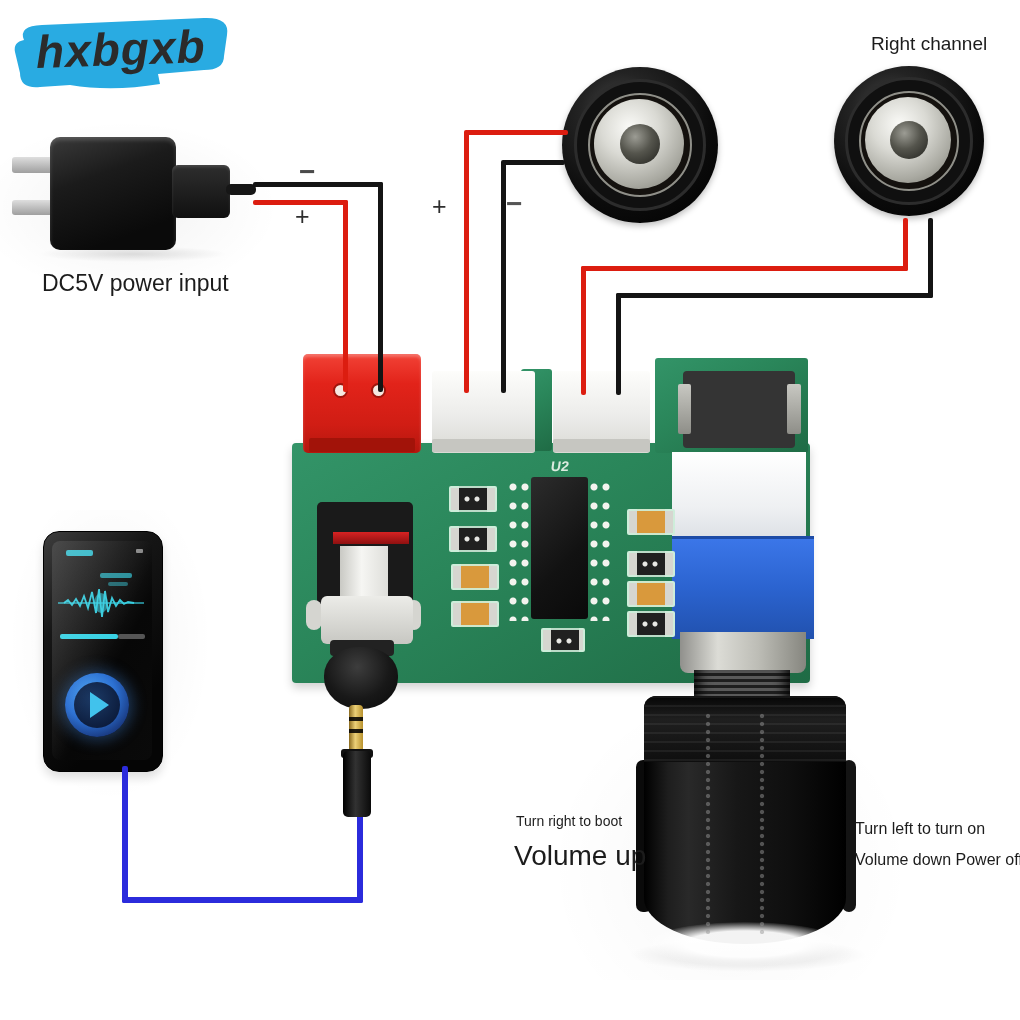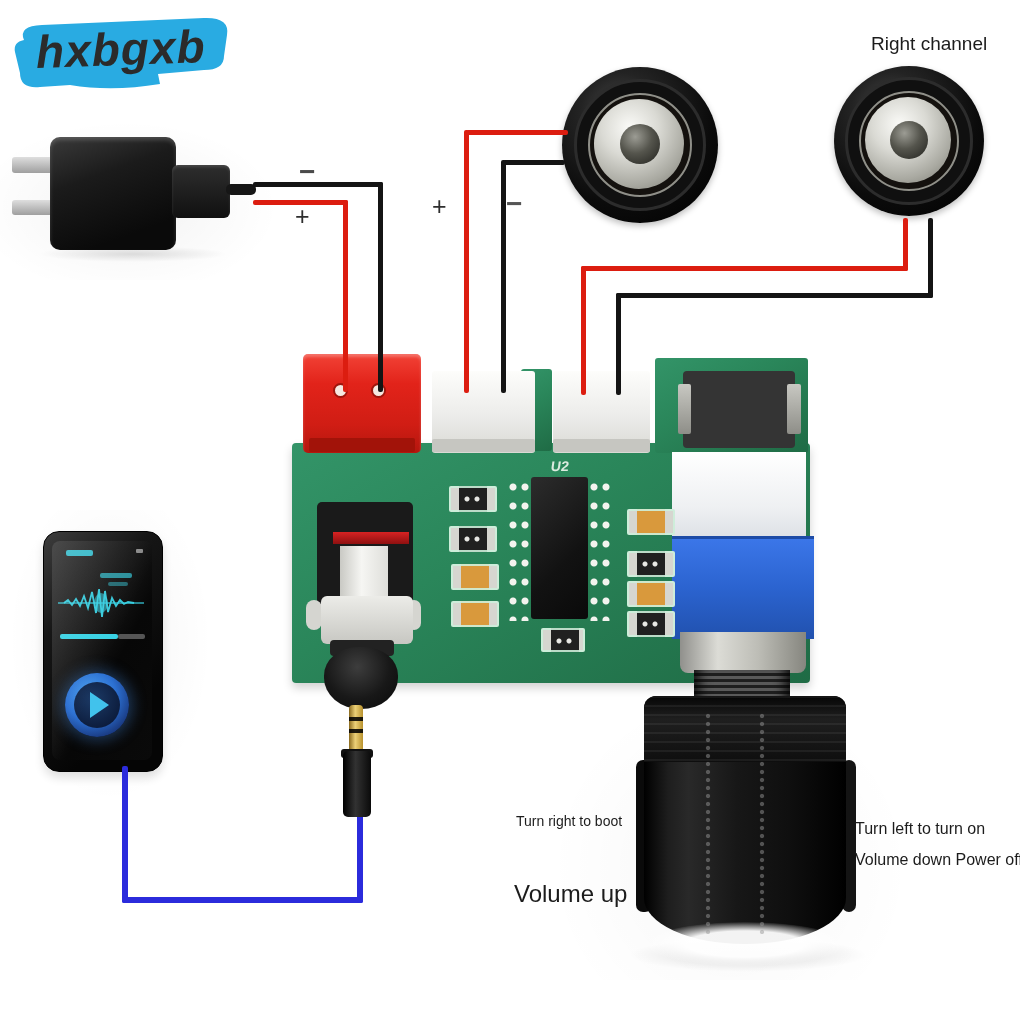--- a/index.html
+++ b/index.html
@@ -65,22 +65,23 @@
   <div class="wash" style="left:560px;top:700px;width:340px;height:280px;background:radial-gradient(ellipse at 50% 60%,rgba(0,0,0,.035),rgba(0,0,0,0) 75%);"></div>
 
   <div class="abs" style="left:8px;top:10px;width:230px;height:95px;z-index:8;">
     <svg width="230" height="95" viewBox="0 0 230 95" style="position:absolute;left:0;top:0;">
       <path d="M16,30 Q10,16 34,15 L196,8 Q222,7 219,25 L216,46 Q216,60 196,60 L150,64 L152,74 Q104,82 62,75 L32,77 Q12,79 12,63 L7,42 Q5,32 16,30 Z" fill="#29abe2"></path>
     </svg>
     <div class="txt" style="left:28px;top:12px;font-size:46px;font-weight:bold;font-style:italic;color:#2b2b2b;transform:rotate(-2deg);letter-spacing:1px;">hxbgxb</div>
   </div>
 
   <div class="txt" style="left:871px;top:33px;font-size:19px;font-weight:500;">Right channel</div>
+  <div class="txt" style="left:42px;top:270px;font-size:23px;font-weight:500;">DC5V power input</div>
   <div class="txt" style="left:516px;top:813px;font-size:14px;font-weight:500;">Turn right to boot</div>
-  <div class="txt" style="left:514px;top:880px;font-size:24px;">Volume up</div>
+  <div class="txt" style="left:514px;top:840px;font-size:28px;">Volume up</div>
   <div class="txt" style="left:855px;top:820px;font-size:16px;font-weight:500;">Turn left to turn on</div>
   <div class="txt" style="left:855px;top:851px;font-size:16px;font-weight:500;">Volume down Power off</div>
 
   <div class="txt" style="left:299px;top:156px;font-size:28px;font-weight:bold;color:#4a4a4a;">−</div>
   <div class="txt" style="left:295px;top:202px;font-size:25px;color:#2e2e2e;">+</div>
   <div class="txt" style="left:432px;top:192px;font-size:25px;color:#2e2e2e;">+</div>
   <div class="txt" style="left:506px;top:188px;font-size:28px;font-weight:bold;color:#555;">−</div>
 
   <div class="abs" style="left:562px;top:67px;width:156px;height:156px;z-index:2;">
     <div class="circ spk-outer" style="left:0;top:0;width:156px;height:156px;"></div>

